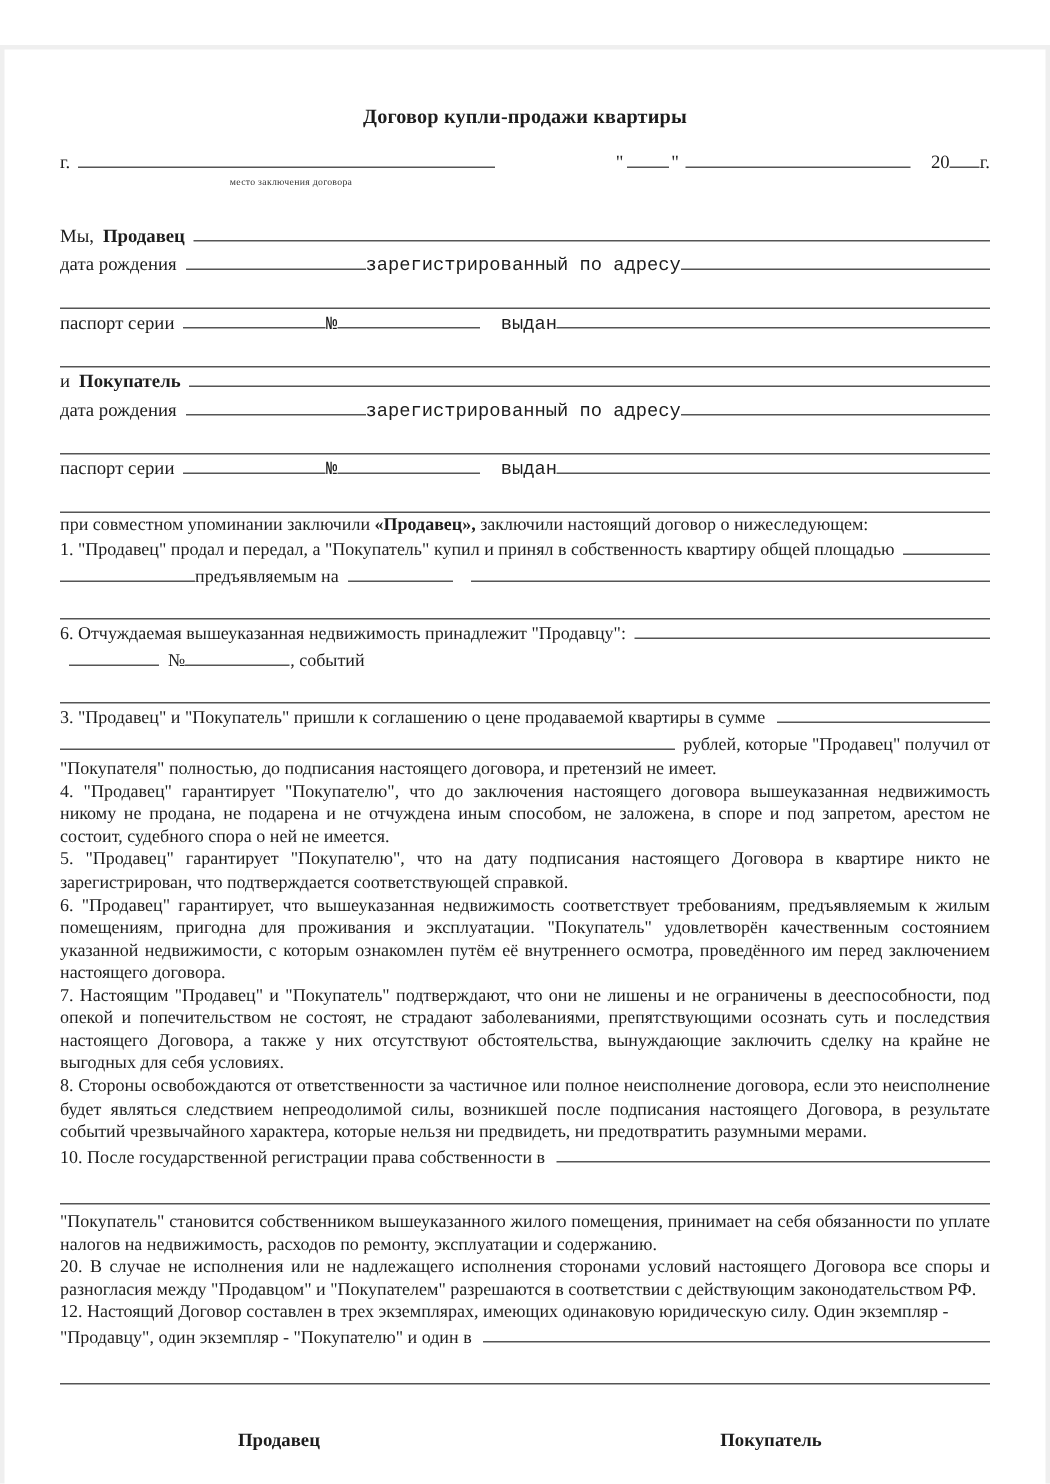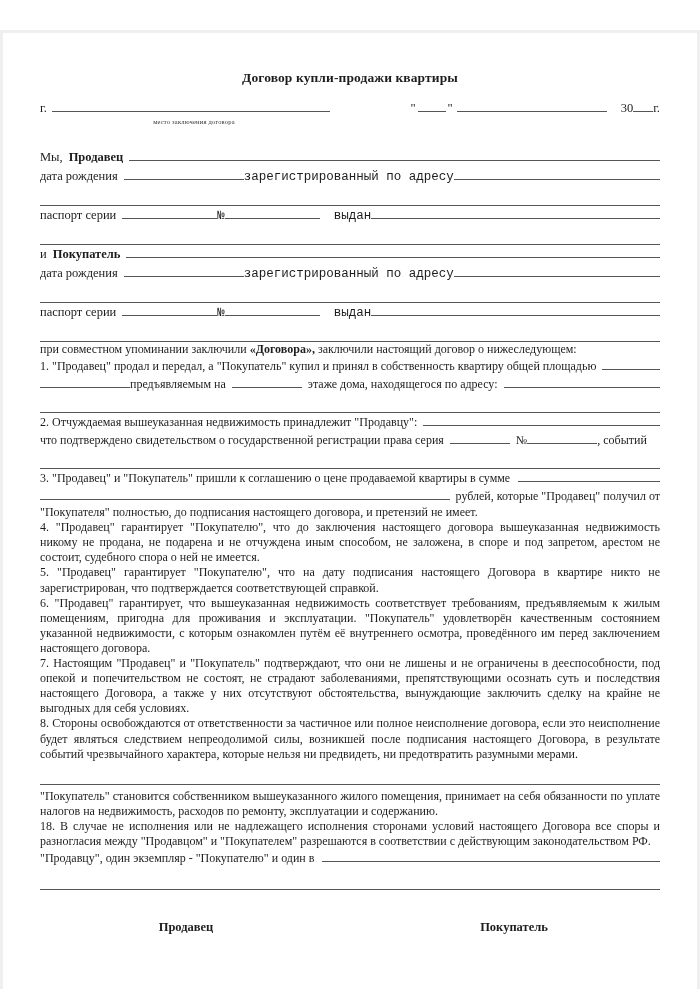--- a/index.html
+++ b/index.html
@@ -174,21 +174,21 @@
         <span class="city-rule"></span>
       </div>
       <div class="city-caption">место заключения договора</div>
     </div>
 
     <div class="date-wrap">
       <span class="q">"</span>
       <span class="date-day"></span>
       <span class="q">"</span>
       <span class="date-month"></span>
-      <span class="date-year">30</span>
+      <span class="date-year">20</span>
       <span class="year-blank"></span>
       <span>г.</span>
     </div>
   </div>
 
   <div class="sp14"></div>
 
   <div class="party">
     <div class="line-row">
       <span class="lbl">Мы,</span>
@@ -232,41 +232,39 @@
       <span class="mid">№</span>
       <span class="fill w-xs"></span>
       <span class="mid" style="padding-left:14px">выдан</span>
       <span class="fill"></span>
     </div>
     <div class="blank-rule"></div>
   </div>
 
   <div class="body-text">
 
-    <p class="nojust"><span>при совместном упоминании заключили </span><span class="b">«Договора»,</span><span> заключили настоящий договор о нижеследующем:</span></p>
+    <p class="nojust"><span>при совместном упоминании заключили </span><span class="b">«Продавец»,</span><span> заключили настоящий договор о нижеследующем:</span></p>
 
     <div class="mixed-line">
       <span class="seg">1. "Продавец" продал и передал, а "Покупатель" купил и принял в собственность квартиру общей площадью</span>
       <span class="grow" style="margin-left:6px"></span>
     </div>
     <div class="mixed-line">
       <span class="fx-90"></span>
       <span class="seg">предъявляемым на</span>
       <span class="fx-70" style="margin:0 6px"></span>
-      <span class="seg">этаже дома, находящегося по адресу:</span>
       <span class="grow" style="margin-left:6px"></span>
     </div>
     <div class="blank-rule"></div>
 
     <div class="mixed-line">
-      <span class="seg">2. Отчуждаемая вышеуказанная недвижимость принадлежит "Продавцу":</span>
+      <span class="seg">6. Отчуждаемая вышеуказанная недвижимость принадлежит "Продавцу":</span>
       <span class="grow" style="margin-left:6px"></span>
     </div>
     <div class="mixed-line">
-      <span class="seg">что подтверждено свидетельством о государственной регистрации права серия</span>
       <span class="fx-60" style="margin:0 6px"></span>
       <span class="seg">№</span>
       <span class="fx-70"></span>
       <span class="seg">, событий</span>
     </div>
     <div class="blank-rule"></div>
 
     <div class="mixed-line">
       <span class="seg">3. "Продавец" и "Покупатель" пришли к соглашению о цене продаваемой квартиры в сумме</span>
       <span class="grow" style="margin-left:8px"></span>
@@ -276,26 +274,31 @@
       <span class="seg">рублей, которые "Продавец" получил от</span>
     </div>
     <p class="nojust">"Покупателя" полностью, до подписания настоящего договора, и претензий не имеет.</p>
 
     <p>4. "Продавец" гарантирует "Покупателю", что до заключения настоящего договора вышеуказанная недвижимость никому не продана, не подарена и не отчуждена иным способом, не заложена, в споре и под запретом, арестом не состоит, судебного спора о ней не имеется.</p>
     <p>5. "Продавец" гарантирует "Покупателю", что на дату подписания настоящего Договора в квартире никто не зарегистрирован, что подтверждается соответствующей справкой.</p>
     <p>6. "Продавец" гарантирует, что вышеуказанная недвижимость соответствует требованиям, предъявляемым к жилым помещениям, пригодна для проживания и эксплуатации. "Покупатель" удовлетворён качественным состоянием указанной недвижимости, с которым ознакомлен путём её внутреннего осмотра, проведённого им перед заключением настоящего договора.</p>
     <p>7. Настоящим "Продавец" и "Покупатель" подтверждают, что они не лишены и не ограничены в дееспособности, под опекой и попечительством не состоят, не страдают заболеваниями, препятствующими осознать суть и последствия настоящего Договора, а также у них отсутствуют обстоятельства, вынуждающие заключить сделку на крайне не выгодных для себя условиях.</p>
     <p>8. Стороны освобождаются от ответственности за частичное или полное неисполнение договора, если это неисполнение будет являться следствием непреодолимой силы, возникшей после подписания настоящего Договора, в результате событий чрезвычайного характера, которые нельзя ни предвидеть, ни предотвратить разумными мерами.</p>
 
+    <div class="mixed-line">
+      <span class="seg">10. После государственной регистрации права собственности в</span>
+      <span class="grow" style="margin-left:8px"></span>
+    </div>
     <div class="blank-rule tall"></div>
     <div class="sp4"></div>
     <p>"Покупатель" становится собственником вышеуказанного жилого помещения, принимает на себя обязанности по уплате налогов на недвижимость, расходов по ремонту, эксплуатации и содержанию.</p>
 
-    <p>18. В случае не исполнения или не надлежащего исполнения сторонами условий настоящего Договора все споры и разногласия между "Продавцом" и "Покупателем" разрешаются в соответствии с действующим законодательством РФ.</p>
-
+    <p>20. В случае не исполнения или не надлежащего исполнения сторонами условий настоящего Договора все споры и разногласия между "Продавцом" и "Покупателем" разрешаются в соответствии с действующим законодательством РФ.</p>
+
+    <p class="nojust">12. Настоящий Договор составлен в трех экземплярах, имеющих одинаковую юридическую силу. Один экземпляр -</p>
     <div class="mixed-line">
       <span class="seg">"Продавцу", один экземпляр - "Покупателю" и один в</span>
       <span class="grow" style="margin-left:8px"></span>
     </div>
     <div class="blank-rule tall"></div>
   </div>
 
   <div class="sig-area">
 
     <div class="sig-col">

